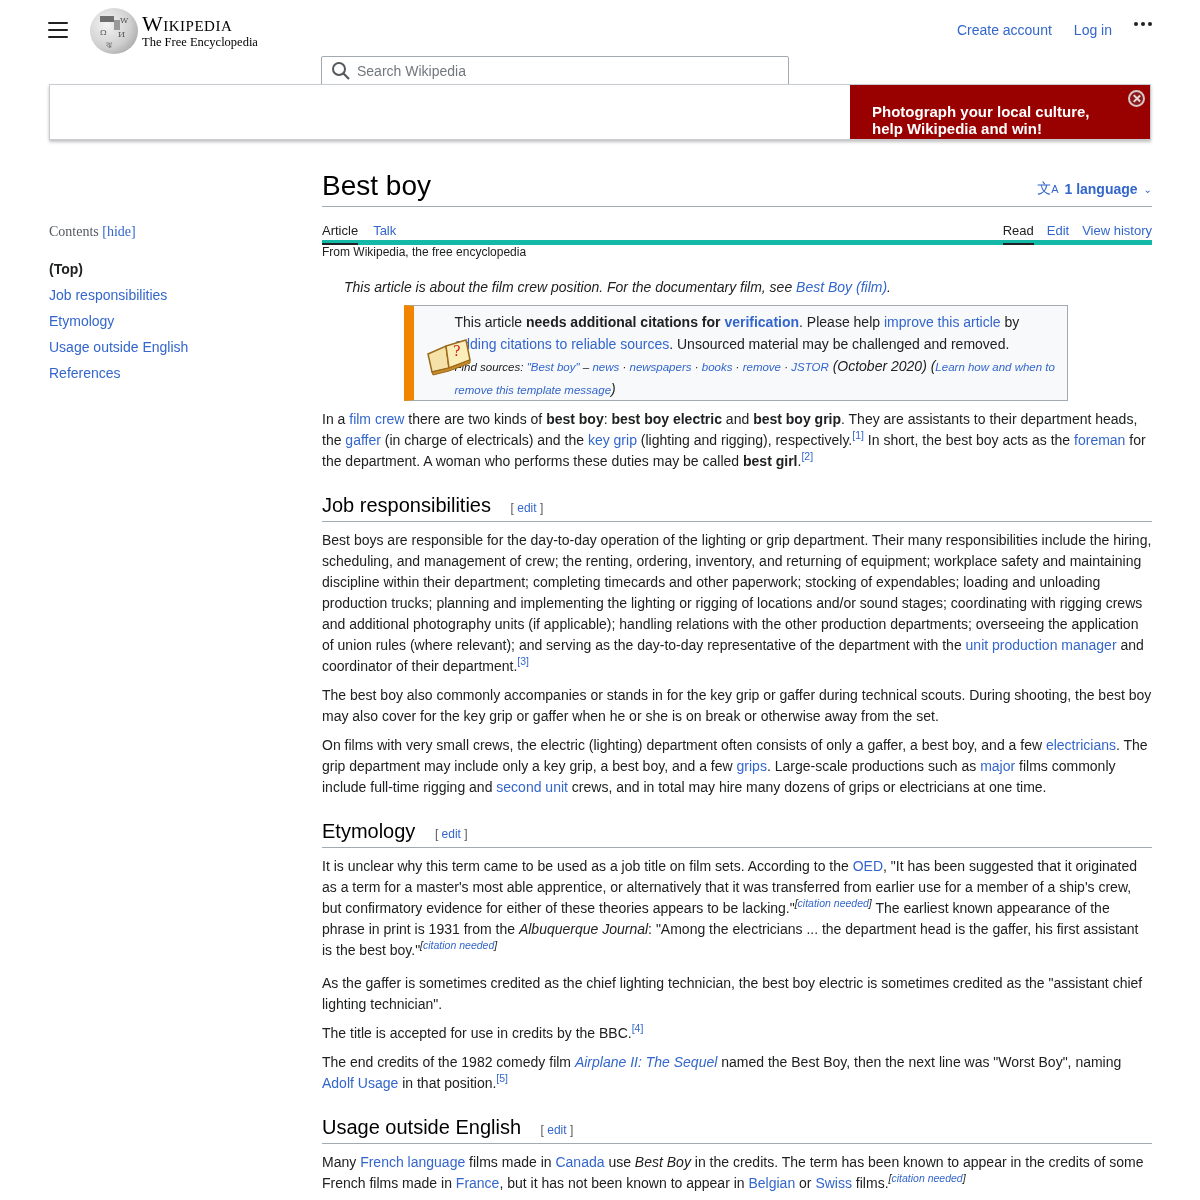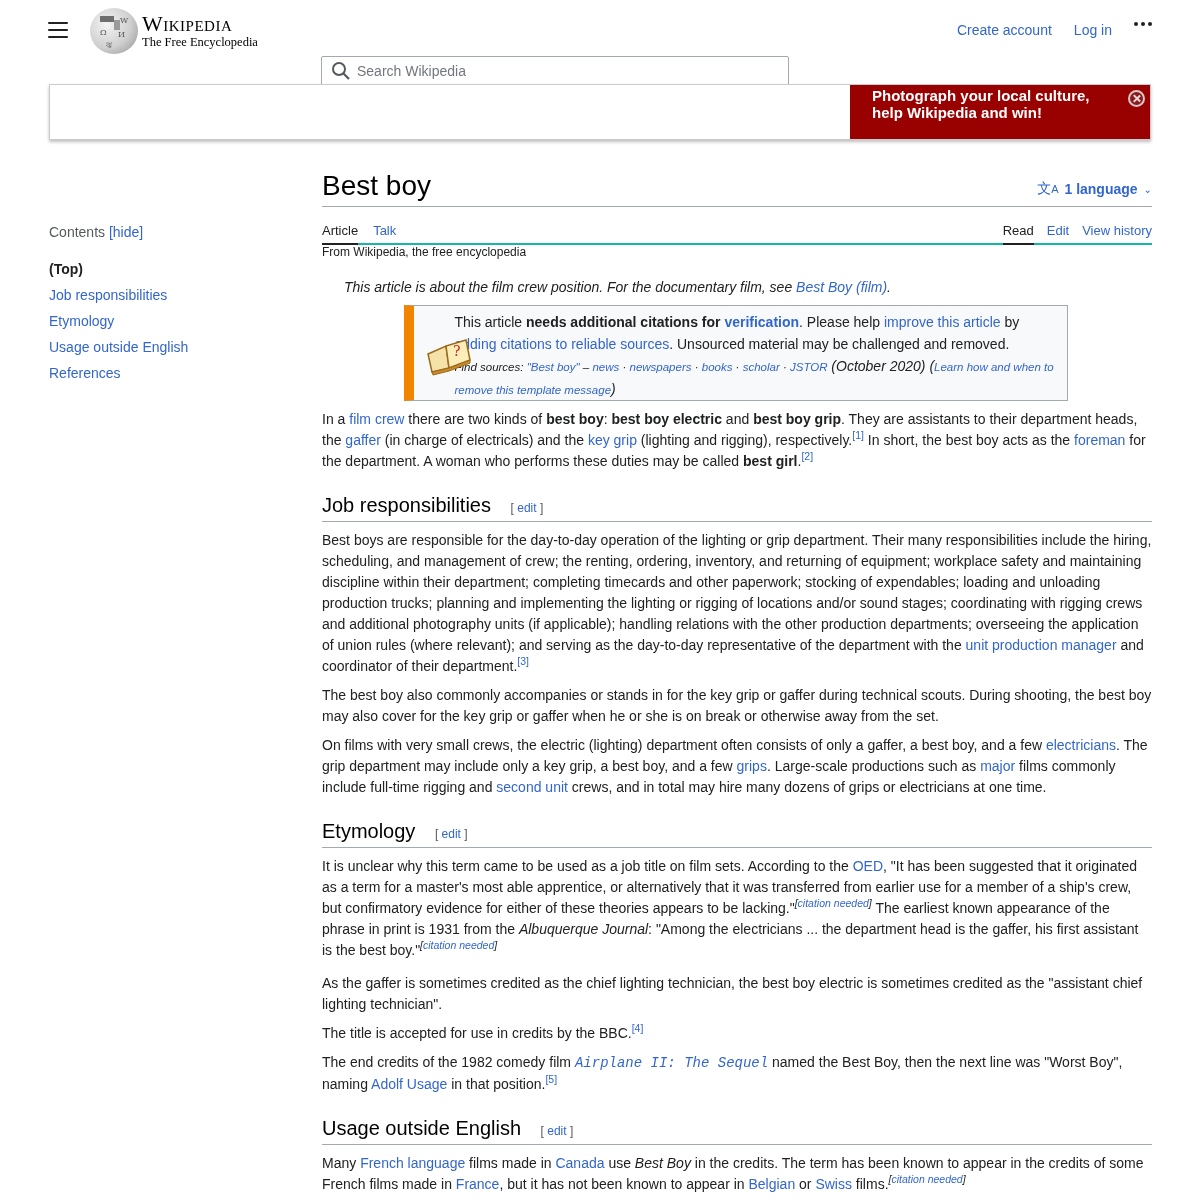--- a/index.html
+++ b/index.html
@@ -31,61 +31,61 @@
   .user-links { position: absolute; right: 48px; top: 22px; display: flex; align-items: flex-start; font-size: 14px; }
   .user-links a { margin-left: 22px; }
   .more-dots { margin-left: 22px; display: flex; gap: 3px; cursor: pointer; }
   .more-dots span { width: 4px; height: 4px; border-radius: 50%; background: #202122; display: block; }
 
   
   .banner { position: absolute; left: 49px; top: 84px; width: 1102px; height: 56px;
     border: 1px solid #c8ccd1; box-shadow: 0 2px 3px rgba(0,0,0,0.25); display: flex; background: #fff; }
   .banner .blank { flex: 1; }
   .banner .cta { width: 300px; background: #990000; color: #fff; font-weight: bold; font-size: 15px;
-    line-height: 17px; padding: 2px 0 0 22px; position: relative; }
+    line-height: 17px; padding: 18px 0 0 22px; position: relative; }
   .banner .close { position: absolute; right: 5px; top: 5px; width: 17px; height: 17px; border-radius: 50%;
     border: 2px solid #d9c7c7; background: #8a1b1b; cursor: pointer; }
   .banner .close::before, .banner .close::after { content: ""; position: absolute; left: 6px; top: 2px;
     width: 1.5px; height: 9px; background: #e8dada; }
   .banner .close::before { transform: rotate(45deg); }
   .banner .close::after { transform: rotate(-45deg); }
 
   
   .toc { position: absolute; left: 49px; top: 224px; width: 240px; }
-  .toc-title { font-size: 14px; color: #54595d; margin-bottom: 16px; }
+  .toc-title { font-size: 14px; color: #54595d; margin-bottom: 16px; font-family: Liberation Serif, serif; }
   .toc-title .hide { color: #3366cc; }
   .toc-item { font-size: 14px; height: 26px; line-height: 26px; display: block; }
   .toc-item.top { font-weight: bold; color: #202122; }
 
   
   .main { position: absolute; left: 322px; top: 166px; width: 830px; }
   .title-row { display: flex; justify-content: space-between; align-items: flex-end; border-bottom: 1px solid #a2a9b1; height: 41px; }
   .page-title { font-size: 28px; font-family: "Liberation Sans", sans-serif; color: #000; line-height: 40px; }
   .lang-btn { color: #3366cc; font-weight: bold; font-size: 14px; display: flex; align-items: center; margin-bottom: 8px; cursor: pointer; }
   .lang-btn .lang-icon { font-size: 14px; margin-right: 6px; font-weight: normal; }
   .lang-btn .chev { margin-left: 6px; font-size: 10px; font-weight: normal; }
 
-  .tabs-row { display: flex; justify-content: space-between; border-bottom: 2px solid #14b8a6; height: 38px; }
+  .tabs-row { display: flex; justify-content: space-between; border-bottom: 5px solid #14b8a6; height: 38px; }
   .tabs { display: flex; }
   .tab { font-size: 13px; padding-top: 16px; margin-right: 15px; height: 38px; color: #3366cc; cursor: pointer; }
   .tab.active { color: #202122; border-bottom: 2px solid #202122; }
   .tabs.right .tab { margin-right: 0; margin-left: 13px; }
 
   .tagline-sub { font-size: 12px; margin-top: 0; color: #202122; }
   .hatnote { font-style: italic; font-size: 14px; margin: 20px 0 0 22px; }
   .ambox { margin: 10px 0 0 82px; width: 664px; height: 96px; border: 1px solid #a2a9b1;
     border-left: 10px solid #f28500; background: #f8f9fa; display: flex; }
   .ambox .book { width: 64px; position: relative; }
   .ambox .text { font-size: 14px; line-height: 22px; padding: 5px 8px 0 6px; }
   .ambox .find { font-size: 11.5px; font-style: italic; }
   .ambox .find .date { font-size: 14px; }
 
   .p { font-size: 14px; line-height: 21px; margin-top: 8px; }
   sup { font-size: 10.5px; line-height: 0; }
-  .ital { font-style: italic; font-family: Liberation Mono, monospace; }
+  .ital { font-style: italic; }
   .cn { font-style: italic; font-size: 10.5px; }
 
   h2 { font-family: "Liberation Sans", sans-serif; font-weight: normal; font-size: 20px; color: #000;
     border-bottom: 1px solid #a2a9b1; padding-bottom: 4px; margin-top: 22px; }
   h2 .edit { font-size: 12px; color: #54595d; margin-left: 14px; }
   h2 .edit a { color: #3366cc; }
 </style>
 </head>
 <body>
 
@@ -188,21 +188,21 @@
         <path d="M25 36 L22 14 L42 8 L46 28 Z" fill="#fbeeb9" stroke="#9b6a1a" stroke-width="1.5"></path>
         <path d="M8 40 L25 36 L46 28 L46 31 L25 39 L9 43 Z" fill="#c88a2a" stroke="#9b6a1a" stroke-width="1"></path>
         <text x="29" y="24" font-family="DejaVu Serif, serif" font-size="14" fill="#cc2222">?</text>
       </svg>
     </div>
     <div class="text">
       <div>
         <span>This article </span><b>needs additional citations for </b><a style="font-weight:bold;">verification</a><span>. Please help </span><a>improve this article</a><span> by </span><a>adding citations to reliable sources</a><span>. Unsourced material may be challenged and removed.</span>
       </div>
       <div class="find">
-        <span>Find sources: </span><a>"Best boy"</a><span> – </span><a>news</a><span> · </span><a>newspapers</a><span> · </span><a>books</a><span> · </span><a>scholar</a><span> · </span><a>JSTOR</a><span class="date"> (October 2020) </span><span class="date">(</span><a>Learn how and when to remove this template message</a><span class="date">)</span>
+        <span>Find sources: </span><a>"Best boy"</a><span> – </span><a>news</a><span> · </span><a>newspapers</a><span> · </span><a>books</a><span> · </span><a>remove</a><span> · </span><a>JSTOR</a><span class="date"> (October 2020) </span><span class="date">(</span><a>Learn how and when to remove this template message</a><span class="date">)</span>
       </div>
     </div>
   </div>
 
   <p class="p">
     <span>In a </span><a>film crew</a><span> there are two kinds of </span><b>best boy</b><span>: </span><b>best boy electric</b><span> and </span><b>best boy grip</b><span>. They are assistants to their department heads, the </span><a>gaffer</a><span> (in charge of electricals) and the </span><a>key grip</a><span> (lighting and rigging), respectively.</span><sup><a>[1]</a></sup><span> In short, the best boy acts as the </span><a>foreman</a><span> for the department. A woman who performs these duties may be called </span><b>best girl</b><span>.</span><sup><a>[2]</a></sup>
   </p>
 
   <h2>
     <span>Job responsibilities</span>

